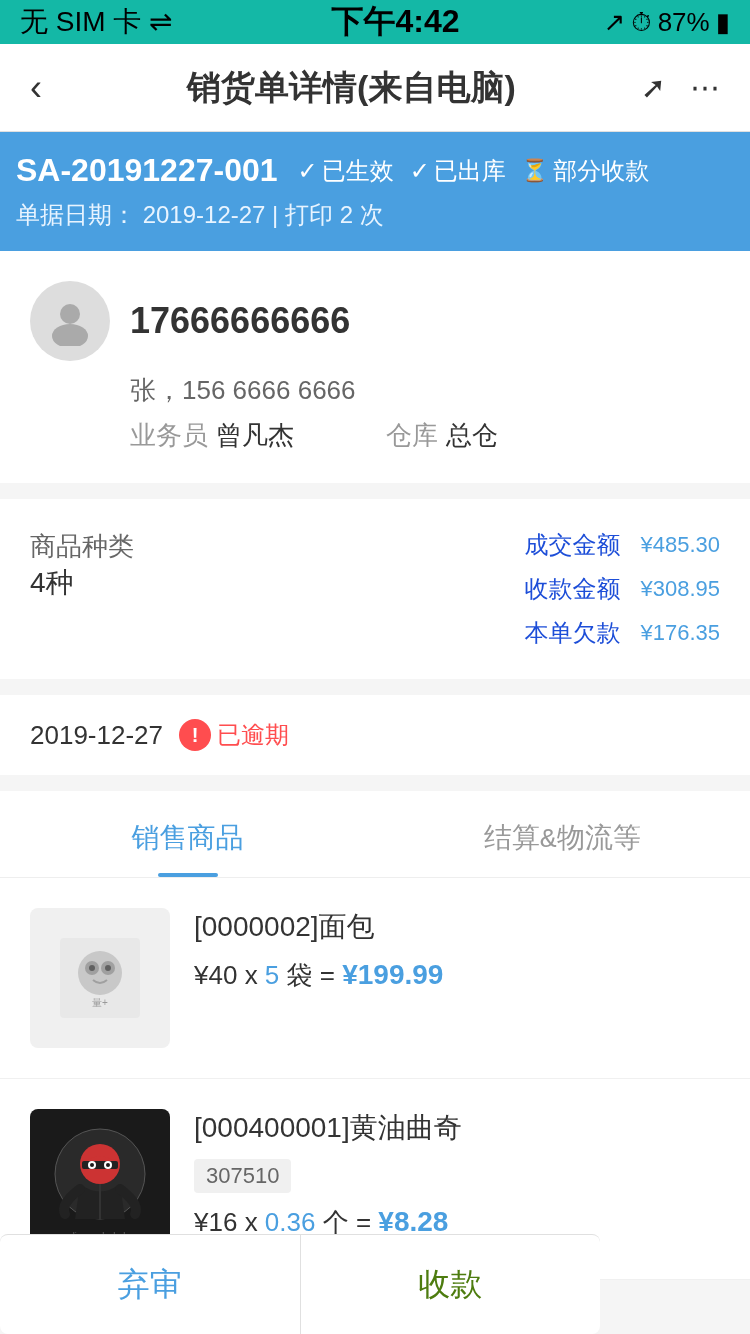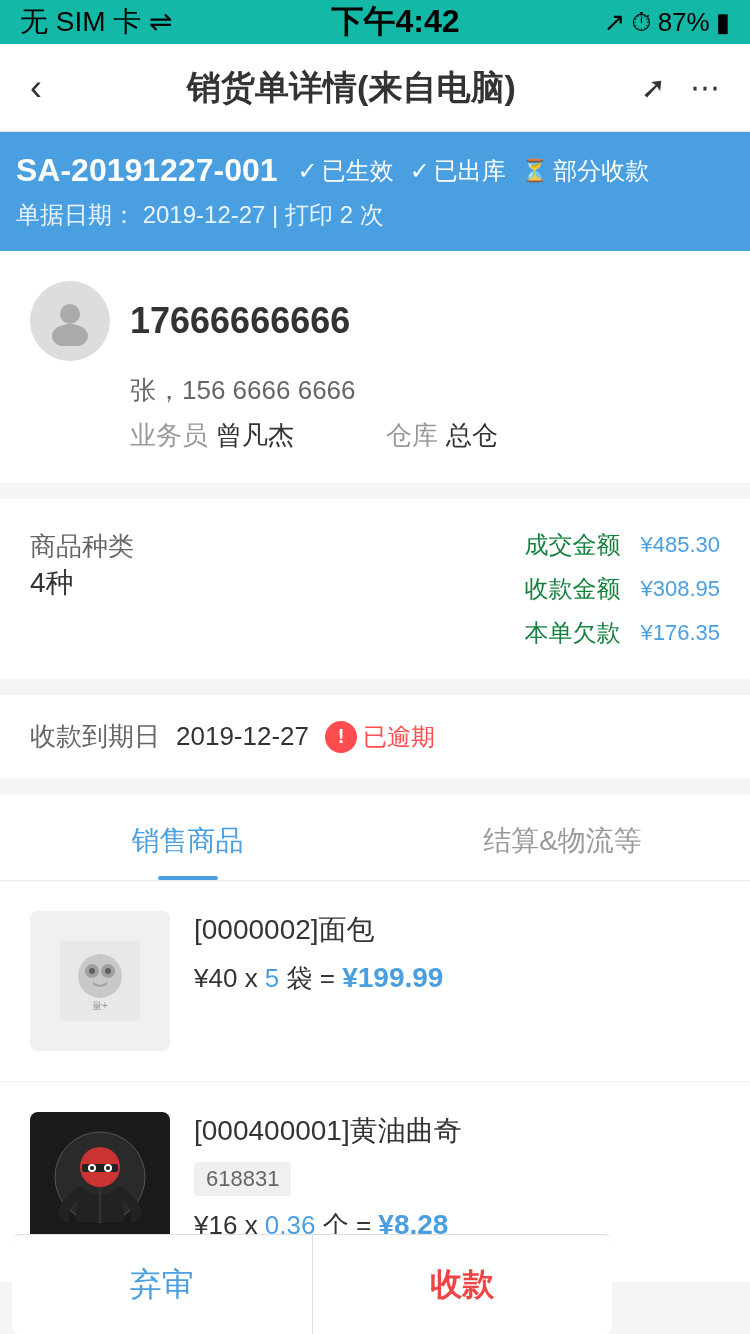--- a/index.html
+++ b/index.html
@@ -146,21 +146,21 @@
       padding: 30px;
       margin-top: 16px;
       display: flex;
       justify-content: space-between;
       align-items: flex-start;
     }
     .summary-left { font-size: 26px; color: #666; }
     .summary-left-value { font-size: 28px; color: #333; font-weight: 500; }
     .summary-right { display: flex; flex-direction: column; gap: 12px; align-items: flex-end; }
     .summary-row { display: flex; gap: 20px; align-items: center; }
-    .summary-label { font-size: 24px; color: #15803d; }
+    .summary-label { font-size: 24px; color: #1d4ed8; }
     .summary-amount { font-size: 22px; color: #4a9fe0; font-weight: 500; }
 
     
     .due-section {
       background: #fff;
       padding: 24px 30px;
       margin-top: 16px;
       display: flex;
       align-items: center;
       gap: 16px;
@@ -189,20 +189,21 @@
       font-size: 20px;
       font-weight: bold;
     }
 
     
     .tabs-section {
       background: #fff;
       margin-top: 16px;
       display: flex;
       border-bottom: 1px solid #eee;
+      font-family: Liberation Mono, monospace;
     }
     .tab-item {
       flex: 1;
       text-align: center;
       padding: 28px 0 20px;
       font-size: 28px;
       color: #999;
       position: relative;
       cursor: pointer;
     }
@@ -261,38 +262,38 @@
       margin-bottom: 12px;
     }
     .product-price { font-size: 26px; color: #333; }
     .price-qty { color: #4a9fe0; }
     .price-total { color: #4a9fe0; font-weight: 600; font-size: 28px; }
 
     
     .bottom-bar {
       position: fixed;
       bottom: 0;
-      left: 12px;
+      left: 0;
       width: 600px;
       height: 100px;
       background: #fff;
       border-top: 1px solid #e0e0e0;
       display: flex;
       border-radius: 8px;
     }
     .bottom-btn {
       flex: 1;
       display: flex;
       align-items: center;
       justify-content: center;
       font-size: 32px;
       cursor: pointer;
     }
     .bottom-btn.cancel { color: #4a9fe0; border-right: 1px solid #e0e0e0; }
-    .bottom-btn.confirm { color: #ef4444; font-weight: bold; }
+    .bottom-btn.confirm { color: #4d7c0f; }
   </style>
 </head>
 <body>
 
 <div class="status-bar">
   <span class="status-bar-left">无 SIM 卡 ⇌</span>
   <span class="status-bar-center">下午4:42</span>
   <span class="status-bar-right">
     <span>↗</span>
     <span>⏱</span>
@@ -374,21 +375,20 @@
       <span class="summary-amount">¥308.95</span>
     </div>
     <div class="summary-row">
       <span class="summary-label">本单欠款</span>
       <span class="summary-amount">¥176.35</span>
     </div>
   </div>
 </div>
 
 <div class="due-section">
-  <span class="due-label">收款到期日</span>
   <span class="due-date">2019-12-27</span>
   <div class="overdue-badge">
     <div class="overdue-icon">!</div>
     <span>已逾期</span>
   </div>
 </div>
 
 <div class="tabs-section">
   <div class="tab-item active">
     <span>销售商品</span>
@@ -446,21 +446,21 @@
         <path d="M50 75 Q70 90 90 75 L95 110 L45 110 Z" fill="#222"></path>
         <line x1="70" y1="75" x2="70" y2="110" stroke="#333" stroke-width="2"></line>
 
         <path d="M50 80 Q30 95 35 105" stroke="#222" stroke-width="10" fill="none" stroke-linecap="round"></path>
         <path d="M90 80 Q110 95 105 105" stroke="#222" stroke-width="10" fill="none" stroke-linecap="round"></path>
         <text x="70" y="130" text-anchor="middle" font-size="9" fill="#666">diamond whale</text>
       </svg>
     </div>
     <div class="product-info">
       <div class="product-name">[000400001]黄油曲奇</div>
-      <div class="product-tag">618831</div>
+      <div class="product-tag">307510</div>
       <div class="product-price">
         <span>¥16</span>
         <span> x </span>
         <span class="price-qty">0.36</span>
         <span>个</span>
         <span> = </span>
         <span class="price-total">¥8.28</span>
       </div>
     </div>
   </div>

